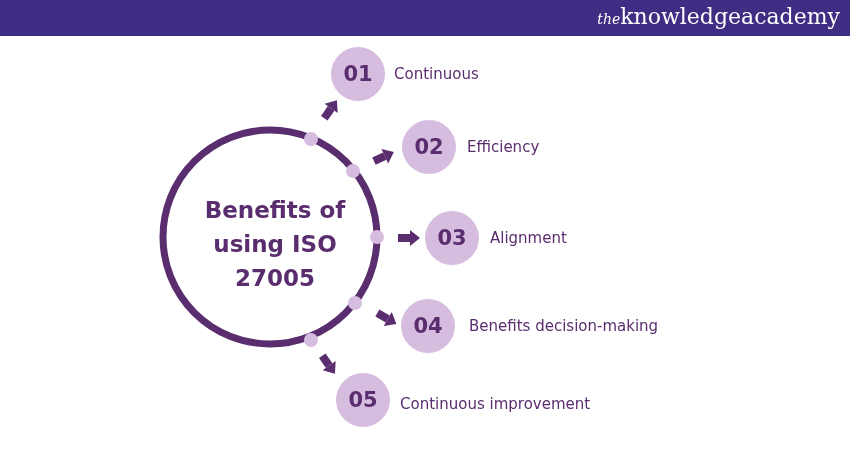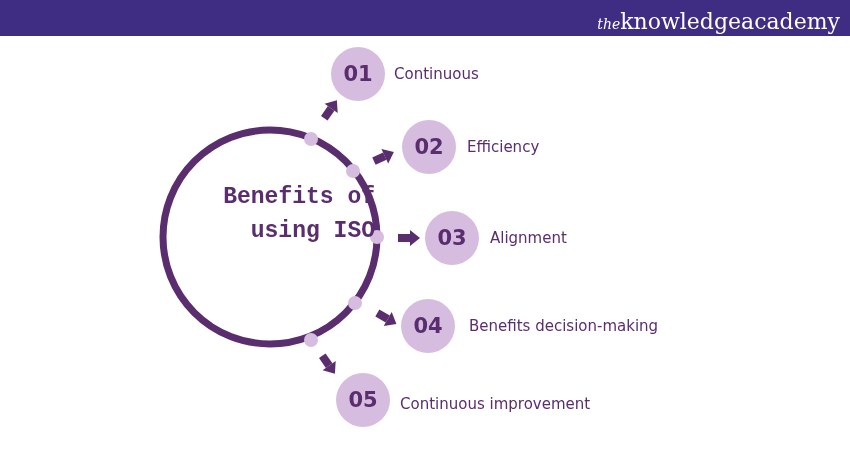--- a/index.html
+++ b/index.html
@@ -1,22 +1,22 @@
 <!DOCTYPE html>
 <html><head>
 <meta charset="utf-8">
 <style>
   html, body { margin:0; padding:0; }
   body { width:850px; height:450px; position:relative; background:#ffffff; overflow:hidden;
          font-family:"DejaVu Sans","Liberation Sans",sans-serif; }
   .topbar { position:absolute; left:0; top:0; width:850px; height:36px; background:#3f2d83; }
-  .brand { position:absolute; right:10px; top:4px; color:#ffffff; font-family:"DejaVu Serif","Liberation Serif",serif; font-size:22px; letter-spacing:0px; line-height:36px; }
+  .brand { position:absolute; right:10px; top:4px; color:#ffffff; font-family:"DejaVu Serif","Liberation Serif",serif; font-size:22px; letter-spacing:0px; line-height:26px; }
   .brand .the { font-style:italic; font-size:14px; }
   svg.diagram { position:absolute; left:0; top:0; }
-  .center-text { position:absolute; left:175px; top:180px; width:200px; text-align:right; color:#5a2d6e; font-weight:bold; font-size:23px; line-height:34px;font-family:Liberation Mono, monospace; }
+  .center-text { position:absolute; left:175px; top:193px; width:200px; text-align:center; color:#5a2d6e; font-weight:bold; font-size:23px; line-height:34px; }
   .num { position:absolute; width:54px; height:54px; border-radius:50%; background:#d6bde0; color:#5a2d6e; font-weight:bold; font-size:21px; text-align:center; line-height:54px; }
   .label { position:absolute; color:#5a2d6e; font-size:15px; line-height:20px; white-space:nowrap; }
 </style>
 </head>
 <body>
 
 <div class="topbar">
   <div class="brand"><span class="the">the</span><span>knowledgeacademy</span></div>
 </div>
 
@@ -49,20 +49,21 @@
     <g transform="translate(328,364) rotate(55)">
       <rect x="-10" y="-4" width="12" height="8"></rect>
         <polygon points="2,-8 12,0 2,8"></polygon>
     </g>
   </g>
 </svg>
 
 <div class="center-text">
   <div>Benefits of</div>
   <div>using ISO</div>
+  <div>27005</div>
 </div>
 
 <div class="num" style="left:331px;top:47px;">01</div>
 <div class="label" style="left:394px;top:64px;">Continuous</div>
 
 <div class="num" style="left:402px;top:120px;">02</div>
 <div class="label" style="left:467px;top:137px;">Efficiency</div>
 
 <div class="num" style="left:425px;top:211px;">03</div>
 <div class="label" style="left:490px;top:228px;">Alignment</div>

